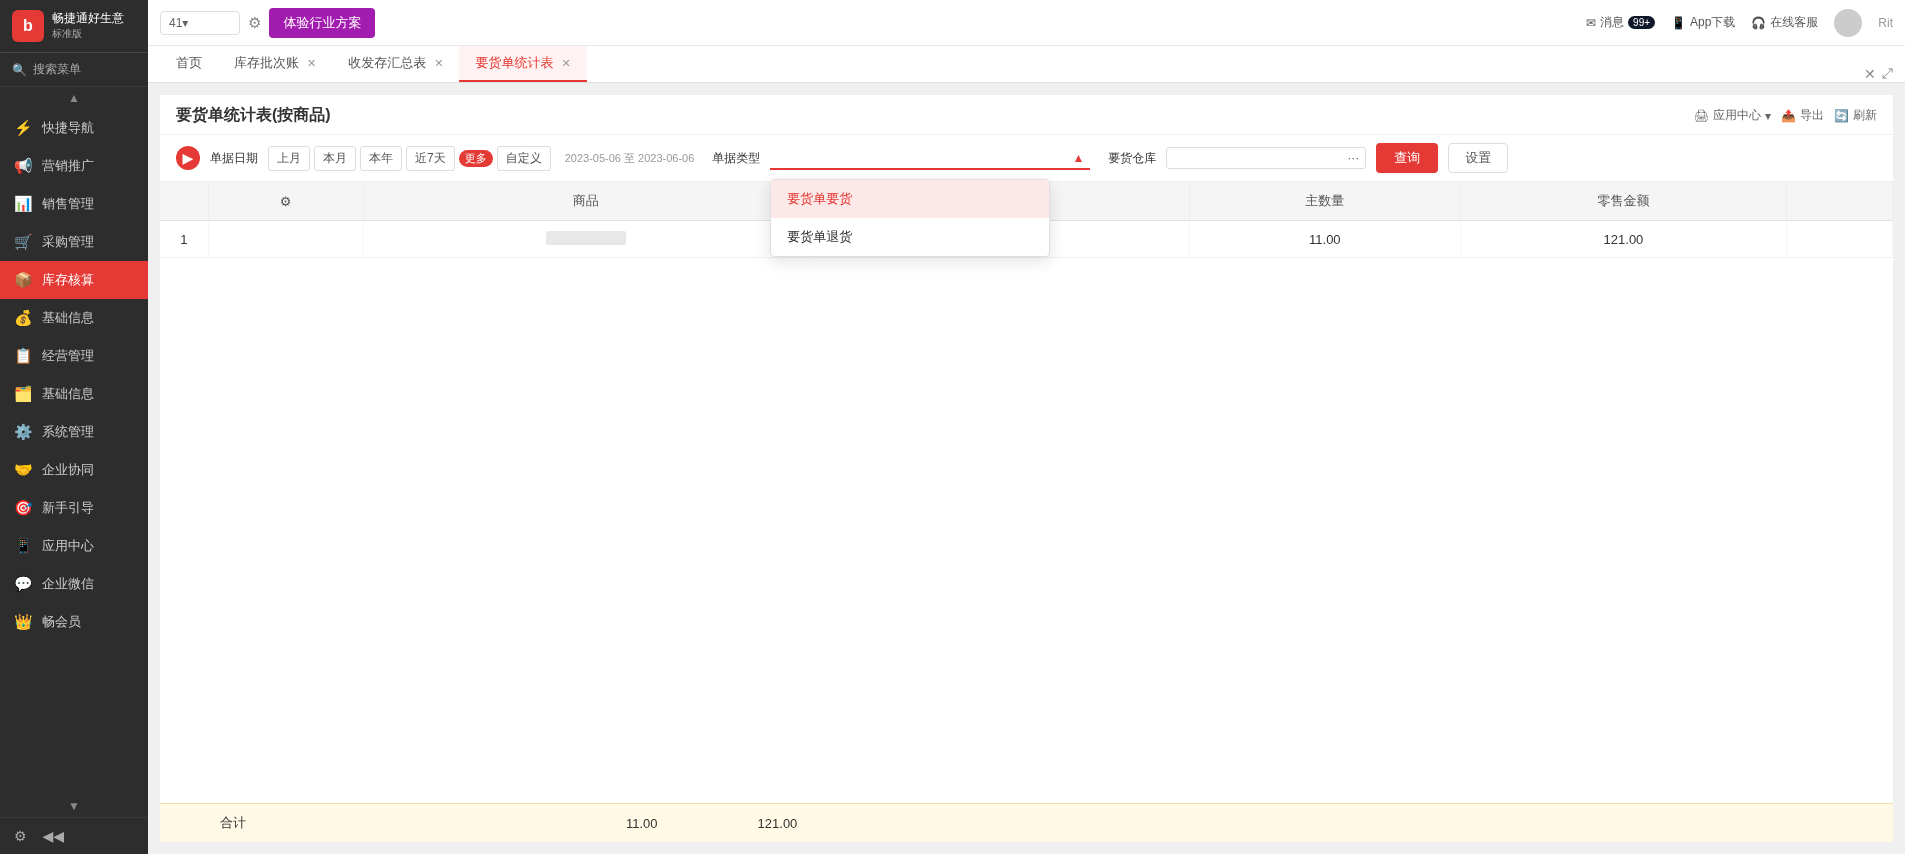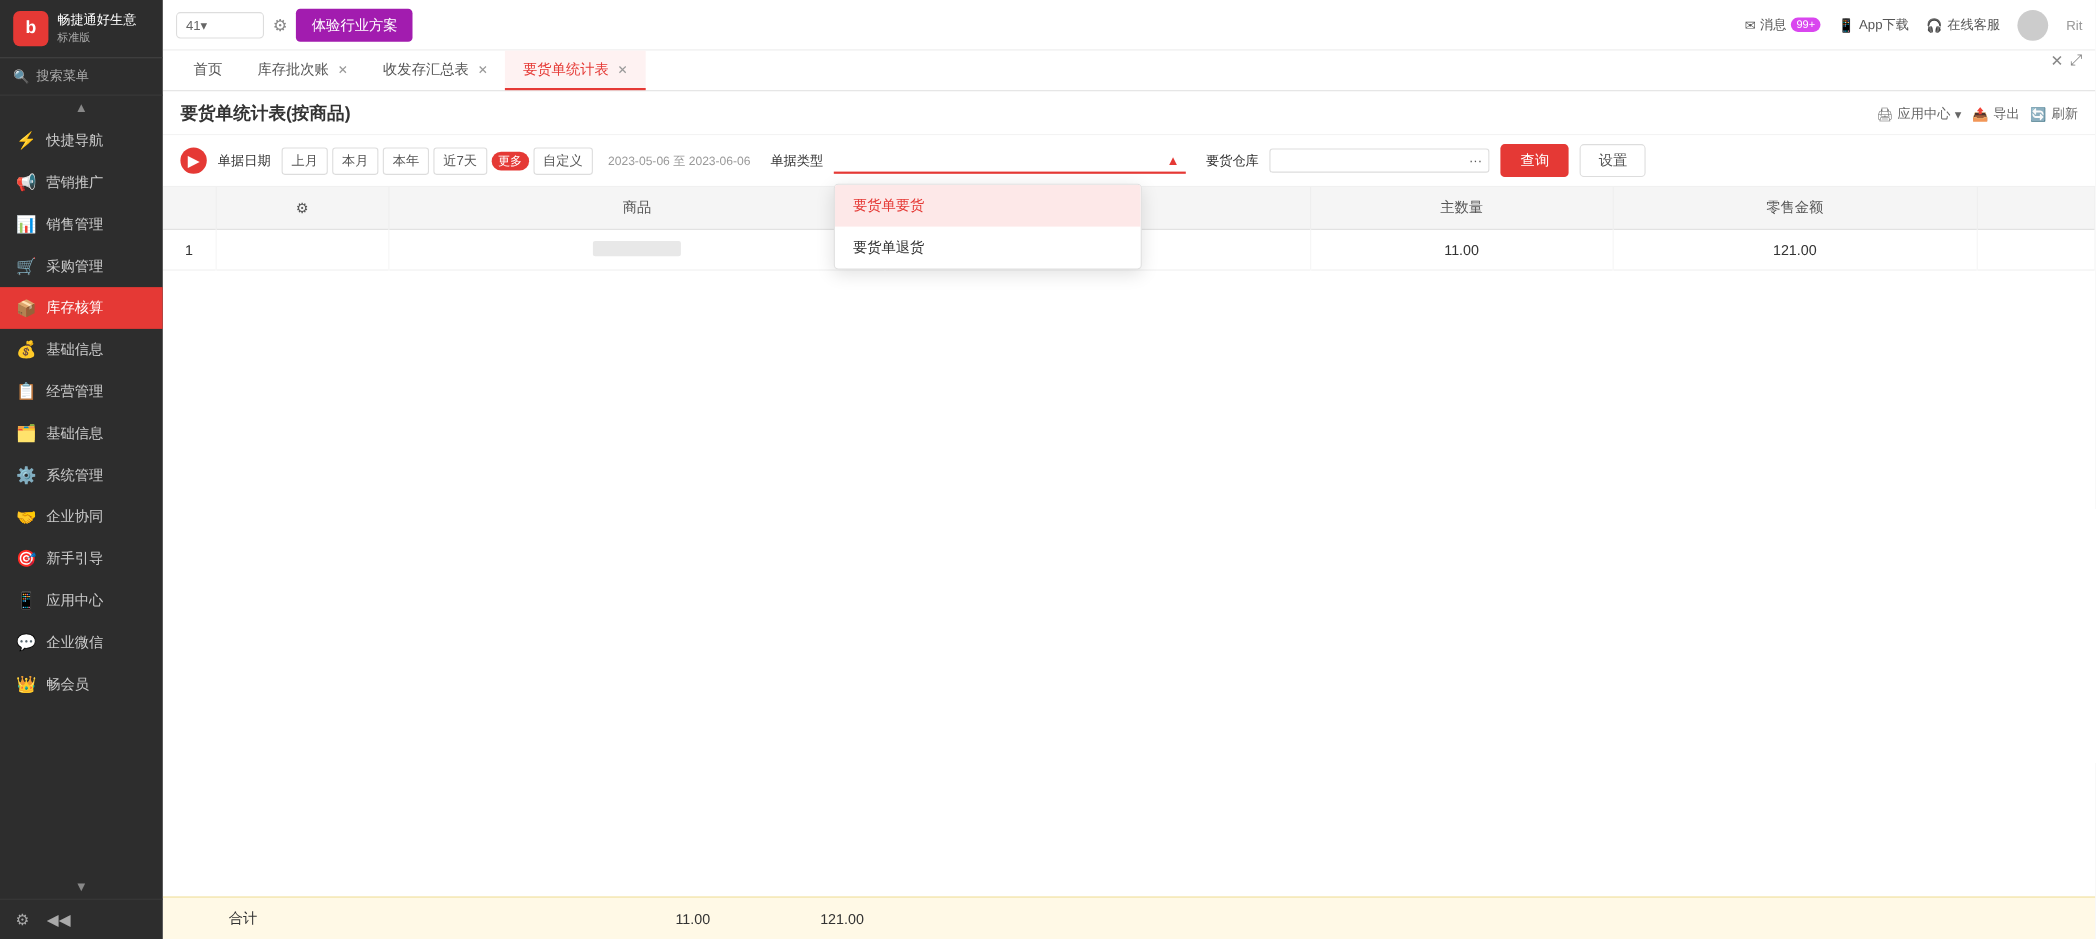--- a/index.html
+++ b/index.html
@@ -117,39 +117,39 @@
       color: #555;
     }
     .topbar-right-item {
       display: flex;
       align-items: center;
       gap: 4px;
       cursor: pointer;
       color: #555;
     }
     .badge {
-      background: #d946ef;
+      background: #0f172a;
       color: white;
       border-radius: 8px;
       padding: 1px 5px;
       font-size: 10px;
     }
     .avatar {
       width: 28px;
       height: 28px;
       background: #ccc;
       border-radius: 50%;
     }
 
     
     .tabs-bar {
       background: #fff;
       border-bottom: 1px solid #e0e0e0;
       display: flex;
-      align-items: flex-start;
+      align-items: flex-end;
       padding: 0 12px;
       gap: 0;
       min-height: 36px;
     }
     .tab-item {
       display: flex;
       align-items: center;
       padding: 8px 16px;
       font-size: 13px;
       color: #555;
@@ -175,21 +175,21 @@
       align-items: center;
       font-size: 16px;
       color: #888;
       cursor: pointer;
     }
 
     
     .content { flex: 1; overflow: auto; background: #f0f0f0; display: flex; flex-direction: column; }
     .page-panel {
       background: #fff;
-      margin: 0;
+      margin: 12px;
       flex: 1;
       display: flex;
       flex-direction: column;
     }
 
     
     .page-header {
       display: flex;
       align-items: center;
       justify-content: space-between;

